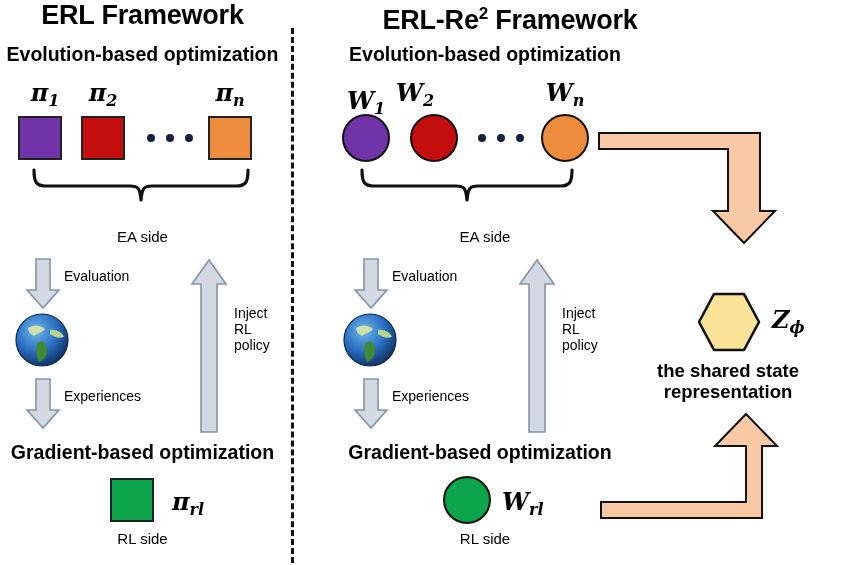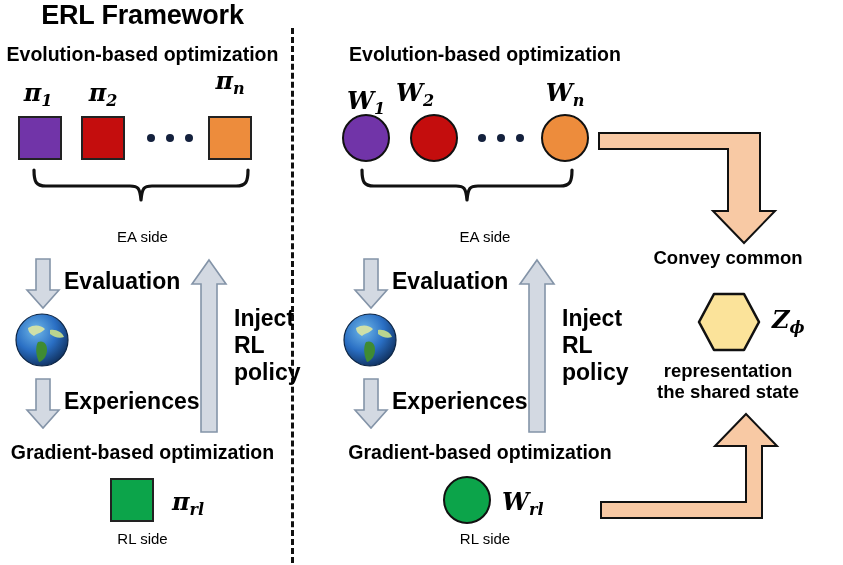--- a/index.html
+++ b/index.html
@@ -34,22 +34,22 @@
     font-size: 19.5px;
     font-weight: 600;
     white-space: nowrap;
   }
   .sidelabel {
     font-size: 15px;
     font-weight: 400;
     white-space: nowrap;
   }
   .flowlabel {
-    font-size: 23px;
-    font-weight: 700;
+    font-size: 14px;
+    font-weight: 400;
     white-space: nowrap;
   }
   .multiline {
     font-size: 18.5px;
     font-weight: 600;
     line-height: 21px;
     text-align: center;
   }
   .mathlabel {
     font-family: "DejaVu Serif", serif;
@@ -100,27 +100,27 @@
 <body>
 
 <div id="stage">
 
   <div class="abs divider" style="left:291px; top:28px;"></div>
 
   <div class="abs ctr title" style="left:0px; top:0; width:285px;">ERL Framework</div>
 
   <div class="abs ctr subhead" style="left:0px; top:43px; width:285px;">Evolution-based optimization</div>
 
-  <div class="abs ctr mathlabel" style="left:8px; top:78px; width:60px;">
+  <div class="abs ctr mathlabel" style="left:15px; top:78px; width:60px;">
     <span>π</span><span class="sub">1</span>
   </div>
   <div class="abs ctr mathlabel" style="left:73px; top:78px; width:60px;">
     <span>π</span><span class="sub">2</span>
   </div>
-  <div class="abs ctr mathlabel" style="left:200px; top:66px; width:60px;">
+  <div class="abs ctr mathlabel" style="left:200px; top:78px; width:60px;">
     <span>π</span><span class="sub">n</span>
   </div>
 
   <div class="abs sq" style="left:18px; top:116px; background:#7134A8;"></div>
   <div class="abs sq" style="left:81px; top:116px; background:#C40D0D;"></div>
   <div class="abs dots" style="left:147px; top:134px;">
     <span class="dot"></span>
     <span class="dot"></span>
     <span class="dot"></span>
   </div>
@@ -168,20 +168,23 @@
 
   <div class="abs ctr subhead" style="left:0px; top:441px; width:285px;">Gradient-based optimization</div>
 
   <div class="abs sq" style="left:110px; top:478px; background:#0CA44A;"></div>
   <div class="abs mathlabel" style="left:172px; top:487px;">
     <span>π</span><span class="sub">rl</span>
   </div>
 
   <div class="abs ctr sidelabel" style="left:0px; top:530px; width:285px;">RL side</div>
 
+  <div class="abs ctr title" style="left:320px; top:5px; width:380px;">
+    <span>ERL-Re</span><sup>2</sup><span> Framework</span>
+  </div>
 
   <div class="abs ctr subhead" style="left:320px; top:43px; width:330px;">Evolution-based optimization</div>
 
   <div class="abs ctr mathlabel" style="left:334px; top:86px; width:64px;">
     <span>W</span><span class="sub">1</span>
   </div>
   <div class="abs ctr mathlabel" style="left:383px; top:78px; width:64px;">
     <span>W</span><span class="sub">2</span>
   </div>
   <div class="abs ctr mathlabel" style="left:533px; top:78px; width:64px;text-align:center;">
@@ -248,29 +251,28 @@
 
   <svg class="abs" style="left:598px; top:131px;" width="180" height="115" viewBox="0 0 180 115">
     <path d="M1 2 L162 2 L162 80 L177 80 L146 112 L115 80 L130 80 L130 18 L1 18 Z" fill="#F8C9A4" stroke="#111111" stroke-width="2"></path>
   </svg>
 
   <svg class="abs" style="left:600px; top:412px;" width="180" height="108" viewBox="0 0 180 108">
     <path d="M146 2 L177 34 L162 34 L162 106 L1 106 L1 90 L146 90 L146 34 L115 34 Z" fill="#F8C9A4" stroke="#111111" stroke-width="2"></path>
   </svg>
 
   <div class="abs multiline" style="left:620px; top:247px; width:216px;">
-    <div>Convey common</div>
   </div>
 
   <svg class="abs" style="left:697px; top:292px;" width="64" height="60" viewBox="0 0 64 60">
     <polygon points="17,2 47,2 62,30 47,58 17,58 2,30" fill="#FBE39A" stroke="#111111" stroke-width="2.6" stroke-linejoin="round"></polygon>
   </svg>
 
   <div class="abs mathlabel" style="left:772px; top:305px;">
     <span>Z</span><span class="sub">ϕ</span>
   </div>
 
   <div class="abs multiline" style="left:620px; top:360px; width:216px;">
+    <div>the shared state</div>
     <div>representation</div>
-    <div>the shared state</div>
   </div>
 
 </div>
 
 </body></html>

